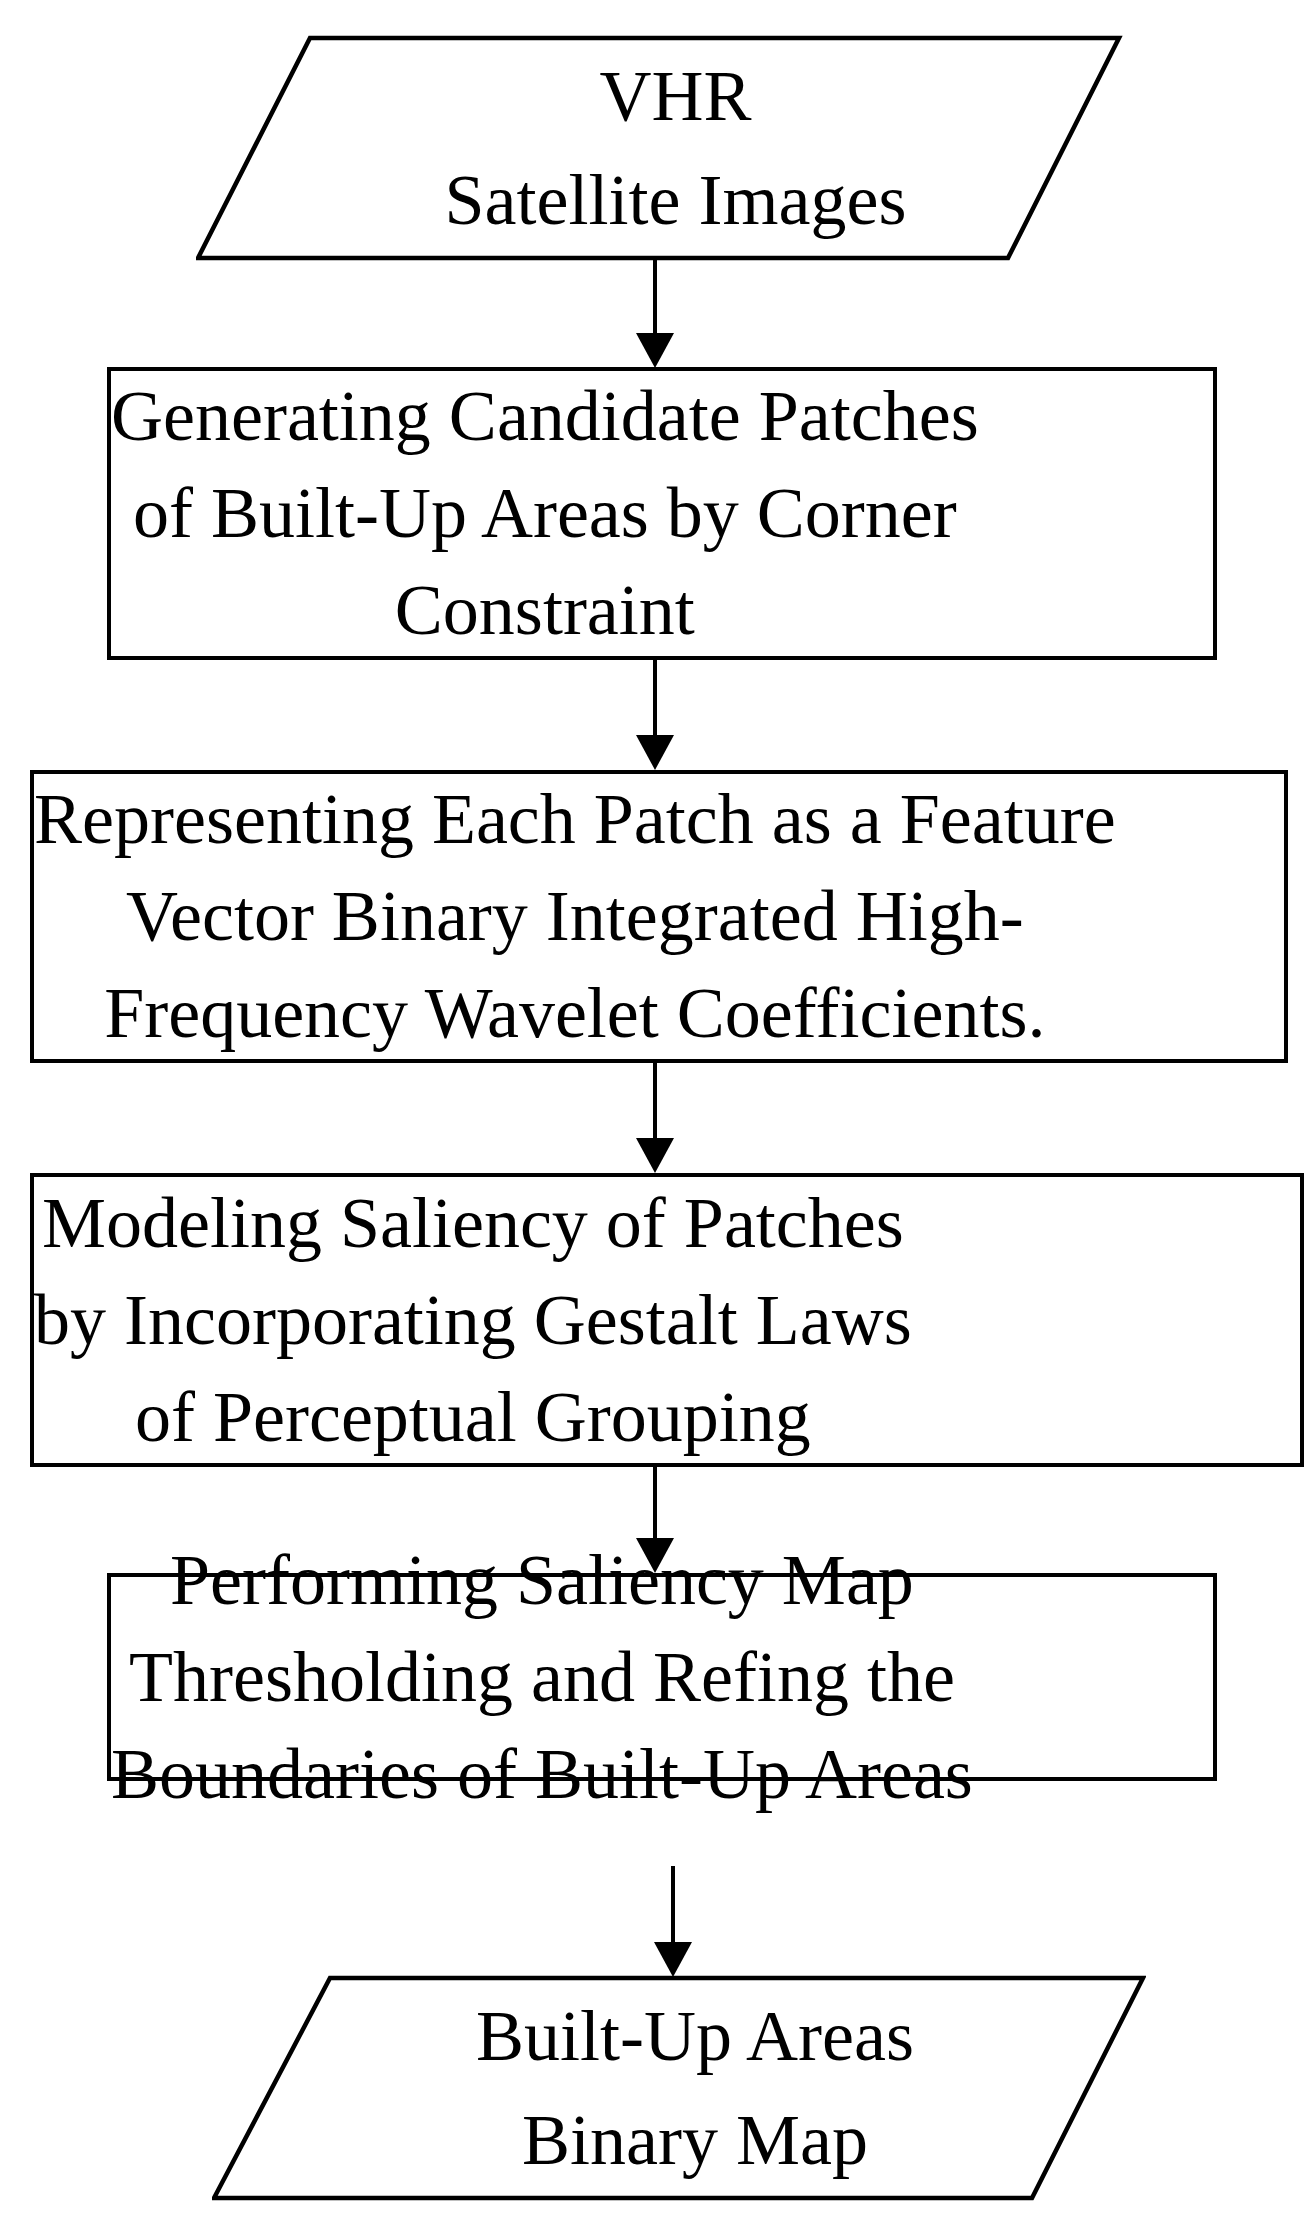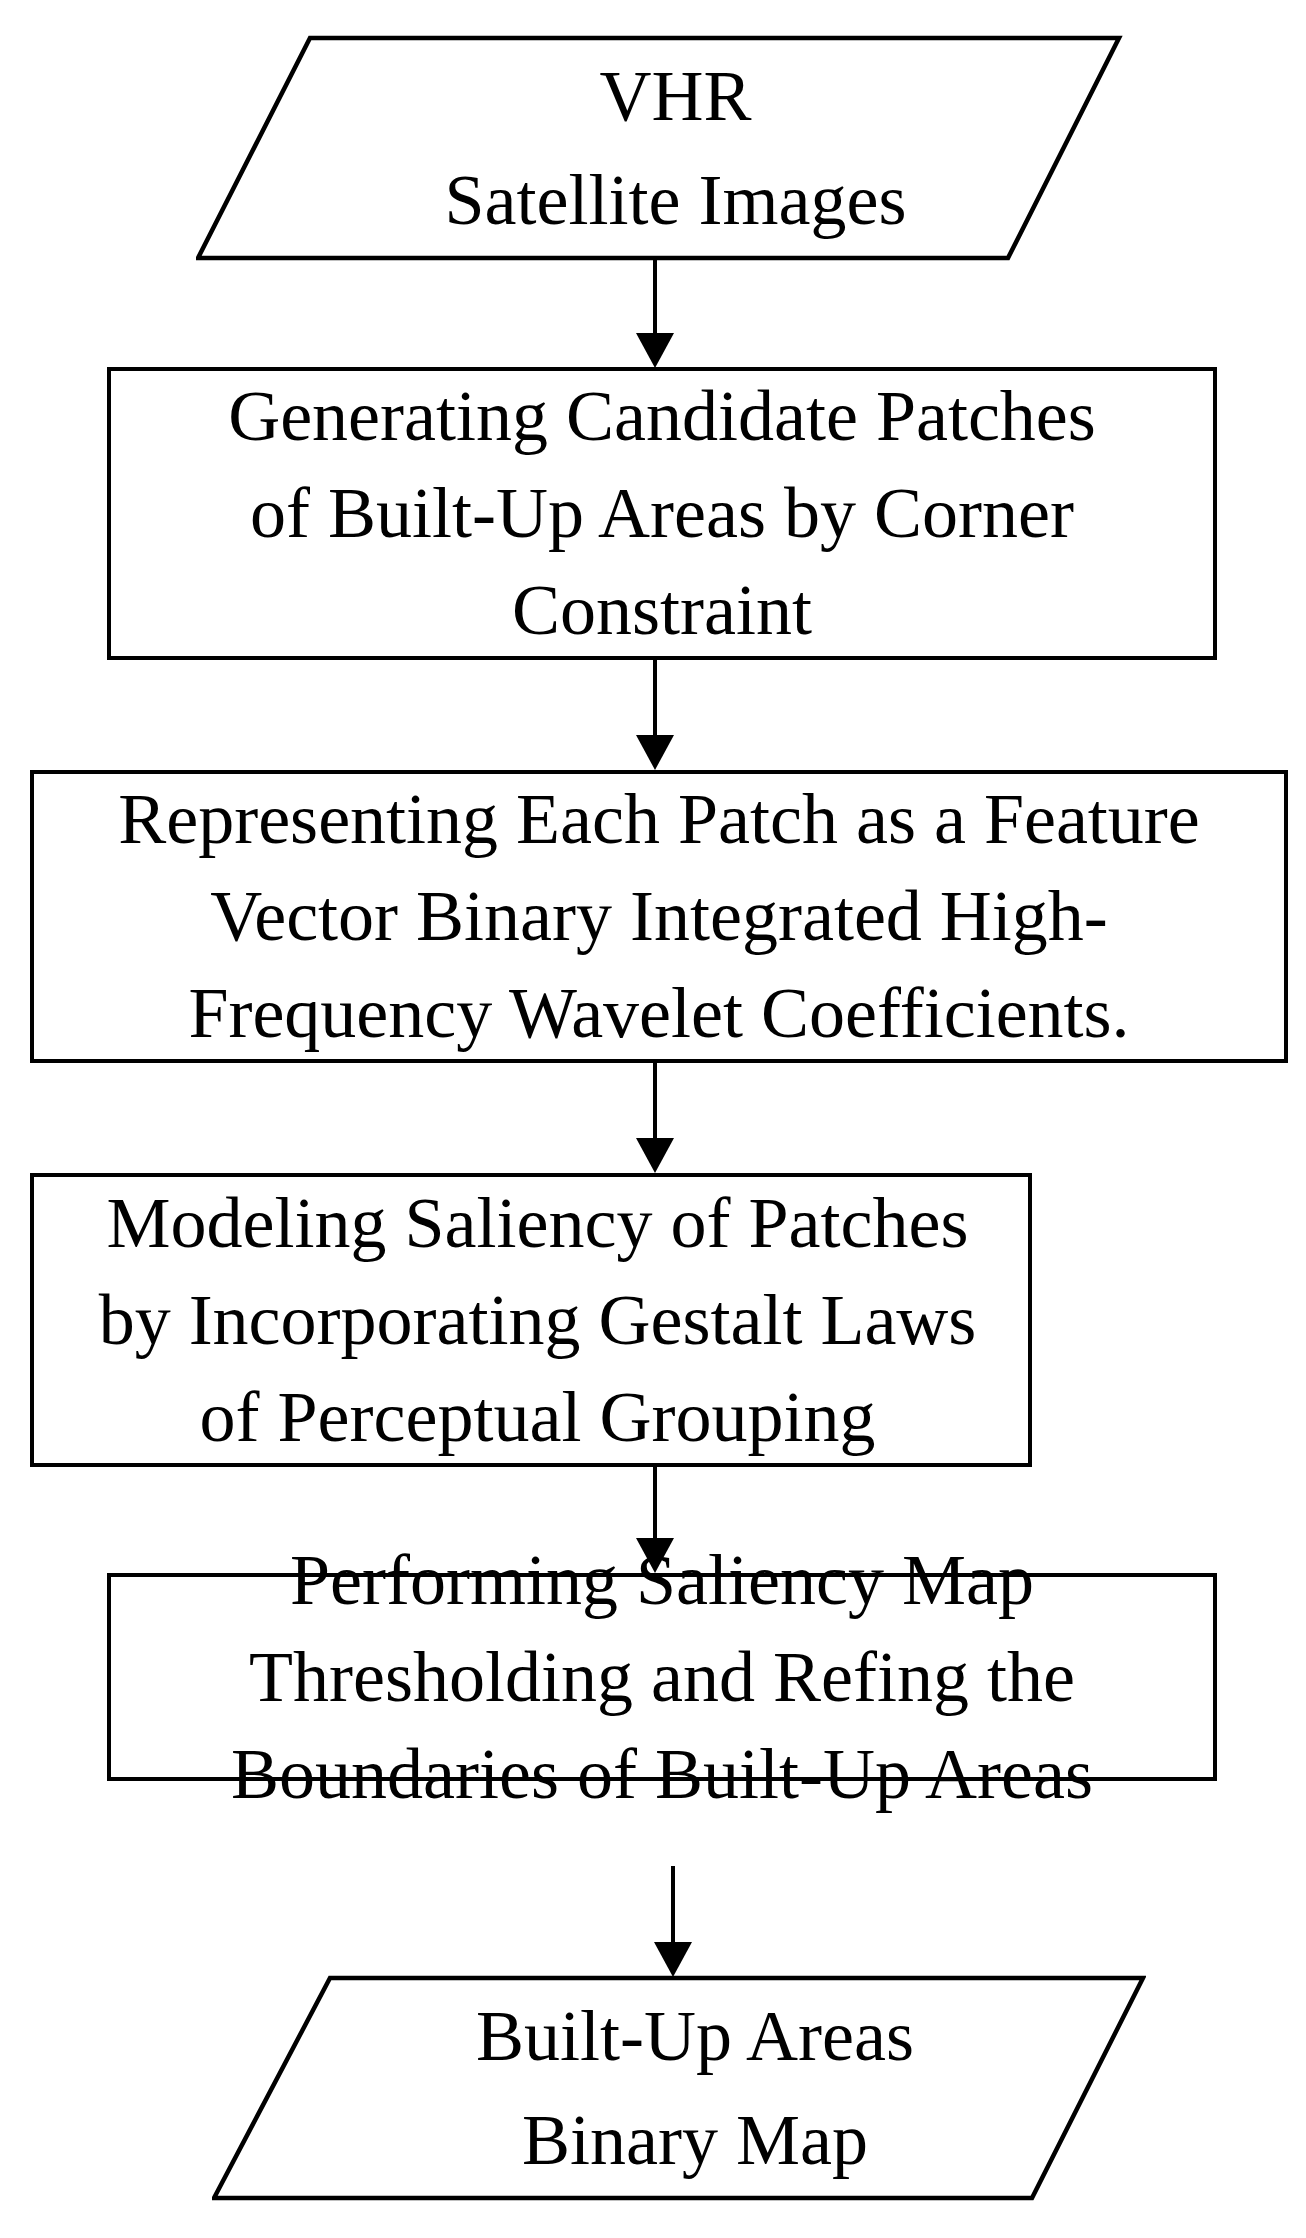--- a/index.html
+++ b/index.html
@@ -17,21 +17,20 @@
   }
   .node {
     position: absolute;
     box-sizing: border-box;
   }
   .process-box {
     border: 4px solid #000000;
     background: #ffffff;
     display: flex;
     align-items: center;
-    justify-content: center;
   }
   .para-shape {
     position: absolute;
     left: 0;
     top: 0;
     width: 100%;
     height: 100%;
   }
   .para-text-wrap {
     position: absolute;
@@ -103,21 +102,21 @@
   <div class="node-label">Representing Each Patch as a Feature
 Vector Binary Integrated High-
 Frequency Wavelet Coefficients.</div>
 </div>
 
 <div class="arrow">
   <div class="arrow-stem" style="left:653px; top:1061px; height:77px;"></div>
   <div class="arrow-head" style="left:636px; top:1138px;"></div>
 </div>
 
-<div class="node process-box" style="left:30px; top:1173px; width:1002px; height:294px;padding-left:13px;">
+<div class="node process-box" style="left:30px; top:1173px; width:1274px; height:294px;">
   <div class="node-label">Modeling Saliency of Patches
 by Incorporating Gestalt Laws
 of Perceptual Grouping</div>
 </div>
 
 <div class="arrow">
   <div class="arrow-stem" style="left:653px; top:1465px; height:73px;"></div>
   <div class="arrow-head" style="left:636px; top:1538px;"></div>
 </div>
 

